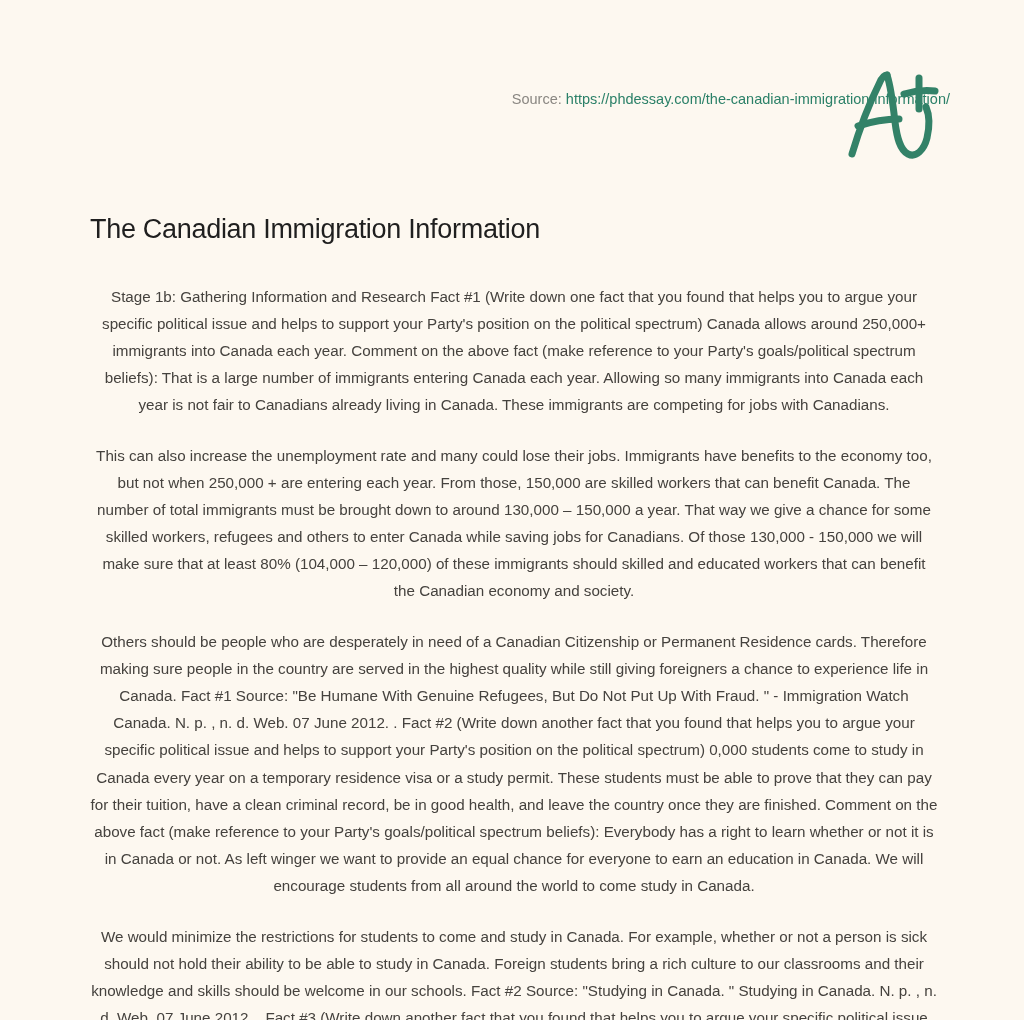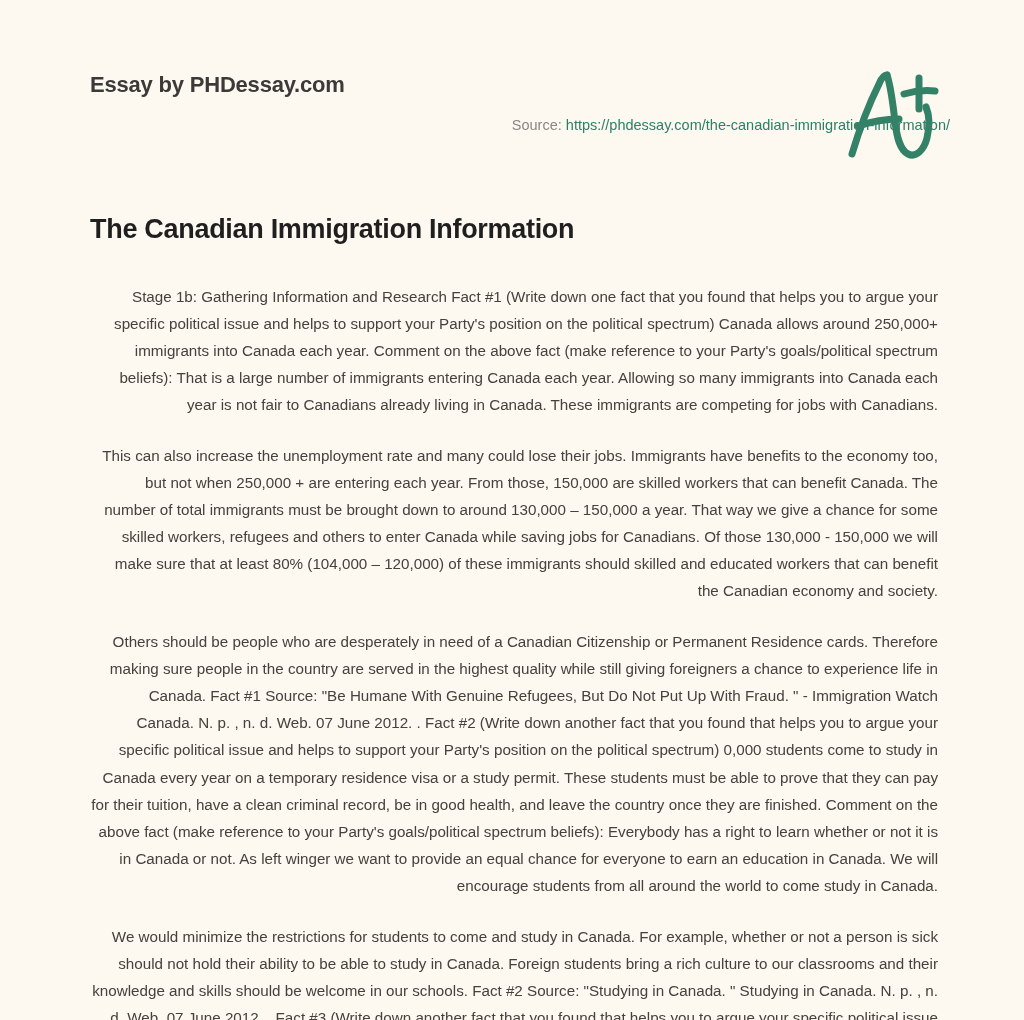--- a/index.html
+++ b/index.html
@@ -66,42 +66,41 @@
 
   
   .article {
     position: absolute;
     left: 90px;
     top: 213px;
     width: 848px;
   }
   .article-title {
     font-size: 27px;
-    font-weight: bold;
+    font-weight: normal;
     color: #1f1f1f;
     letter-spacing: -0.3px;
     line-height: 1.25;
     margin: 0 0 36px 0;
   }
   .article-body p {
     font-size: 15.2px;
     line-height: 1.78;
     color: #45423e;
     margin: 0 0 24px 0;
-    text-align: right;
+    text-align: center;
   }
   .article-body p:last-child { margin-bottom: 0; }
 </style>
 </head>
 <body>
 
 <div class="page">
 
   <div class="header">
-    <div class="brand-title">Essay by PHDessay.com</div>
     <div class="source-line">
       <span class="source-label">Source:</span>
       <a class="source-url" href="#">https://phdessay.com/the-canadian-immigration-information/</a>
     </div>
   </div>
 
   <div class="logo">
     <svg viewBox="0 0 110 104" xmlns="http://www.w3.org/2000/svg">
       <g fill="none" stroke="#338268" stroke-linecap="round" stroke-linejoin="round">
 

